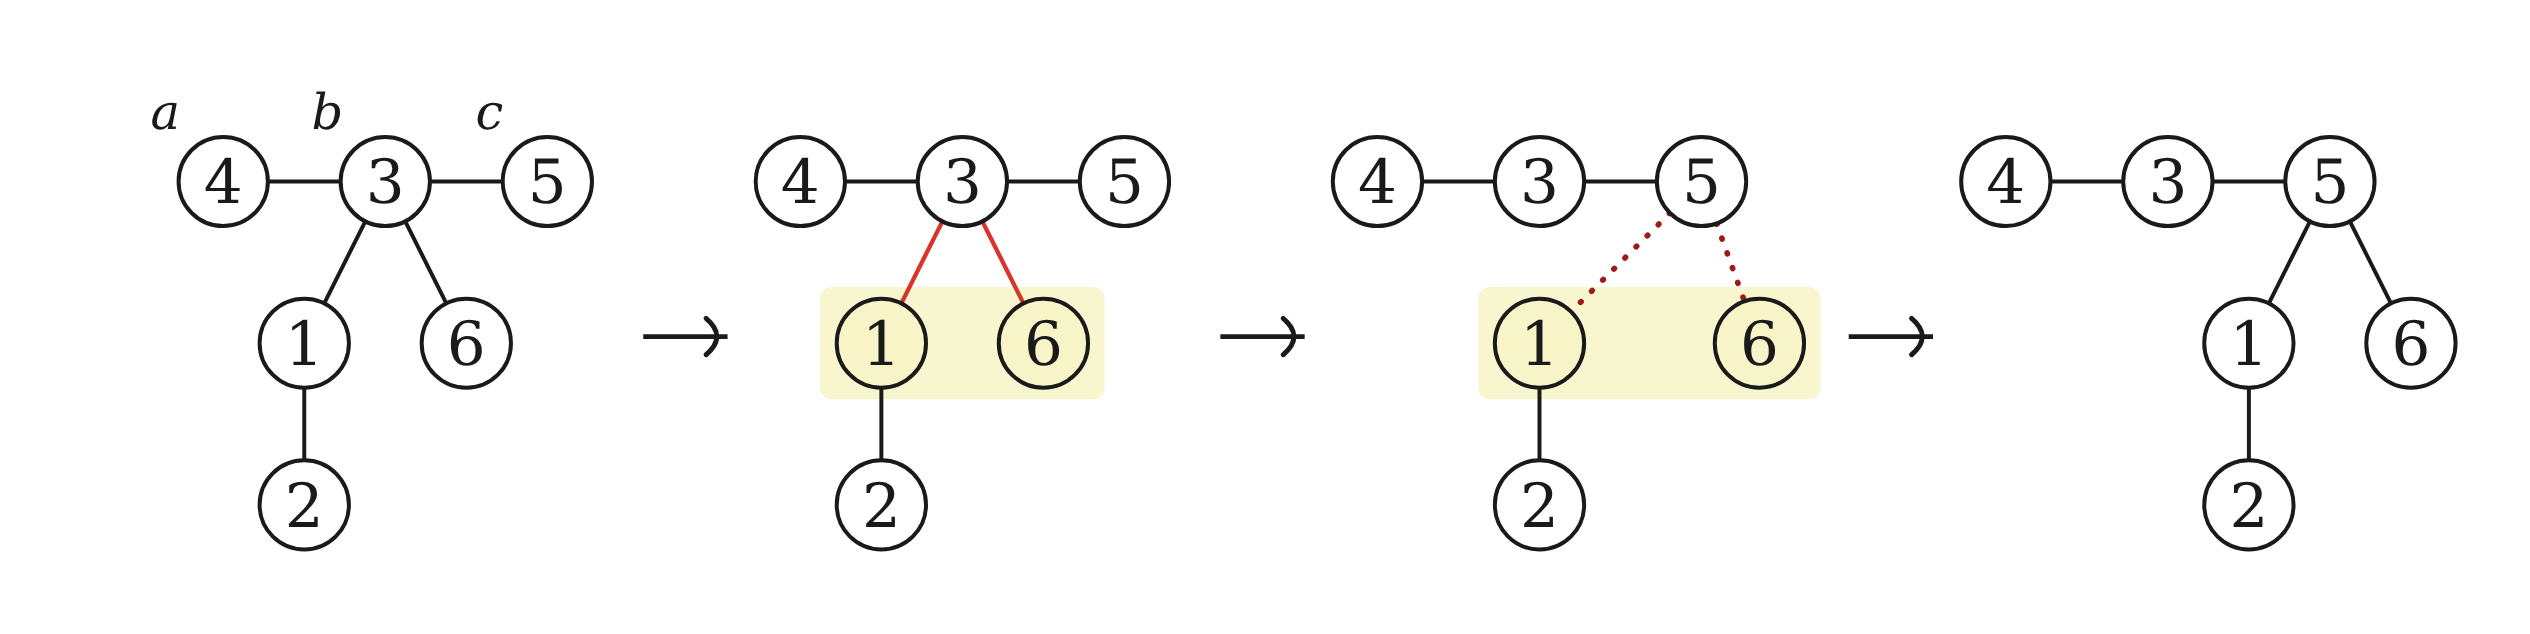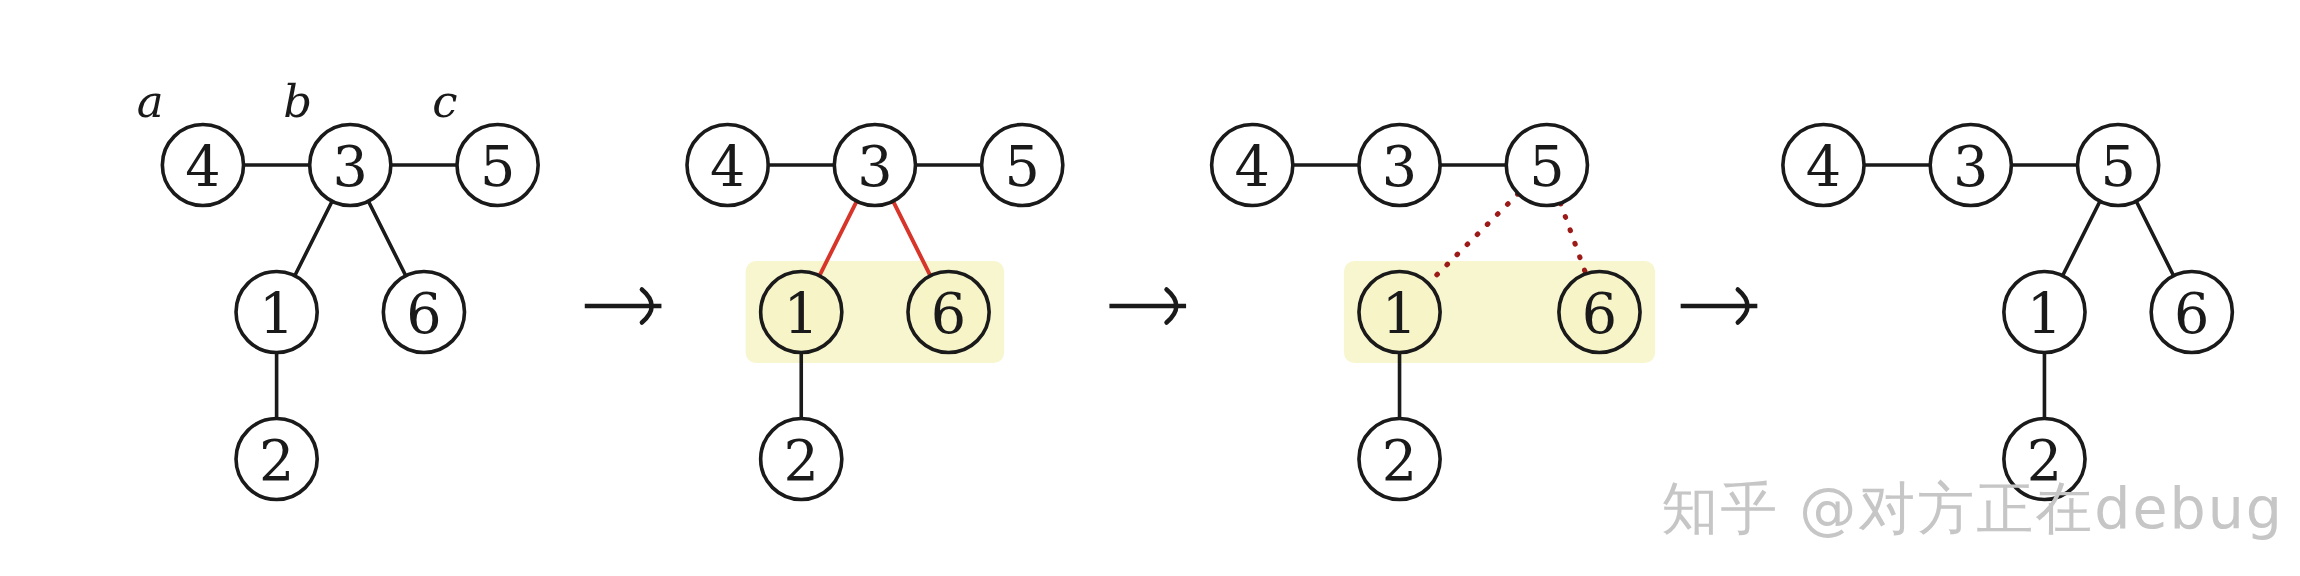--- a/index.html
+++ b/index.html
@@ -164,14 +164,13 @@
       <text x="100" y="78" class="group-label">a</text>
       <text x="198" y="78" class="group-label">b</text>
       <text x="296" y="78" class="group-label">c</text>
       <line x1="389" y1="204" x2="440" y2="204" class="arrow-line"></line>
       <path d="M 427 193 Q 440 204 427 215" class="arrow-head"></path>
       <line x1="738" y1="204" x2="789" y2="204" class="arrow-line"></line>
       <path d="M 776 193 Q 789 204 776 215" class="arrow-head"></path>
       <line x1="1118" y1="204" x2="1169" y2="204" class="arrow-line"></line>
       <path d="M 1156 193 Q 1169 204 1156 215" class="arrow-head"></path>
     </svg>
-  <div class="watermark">知乎 @对方正在debug</div>
 </div>
 
 </body></html>

